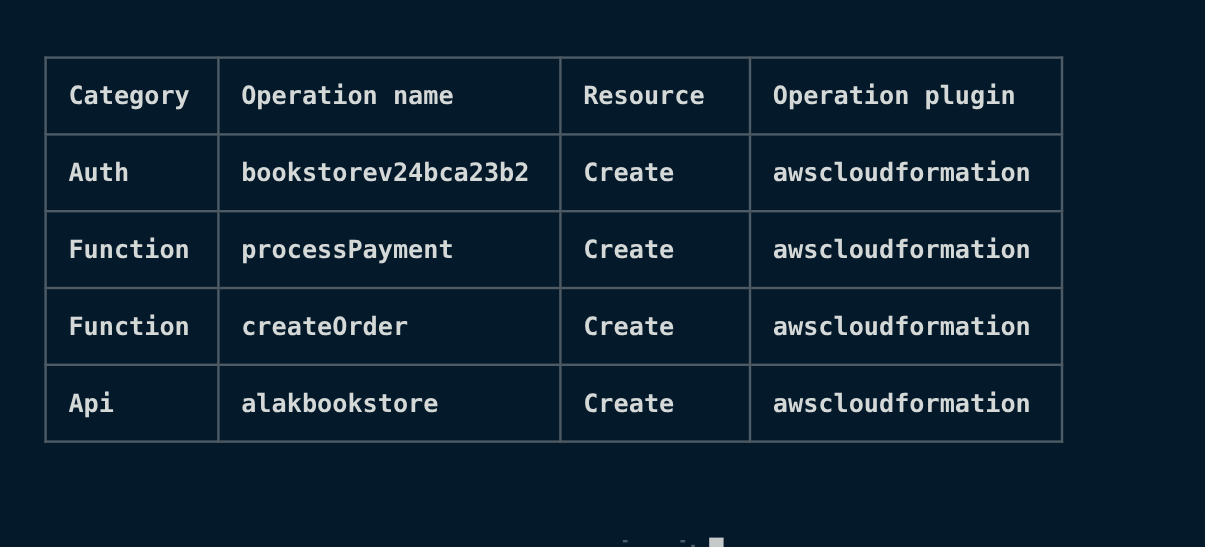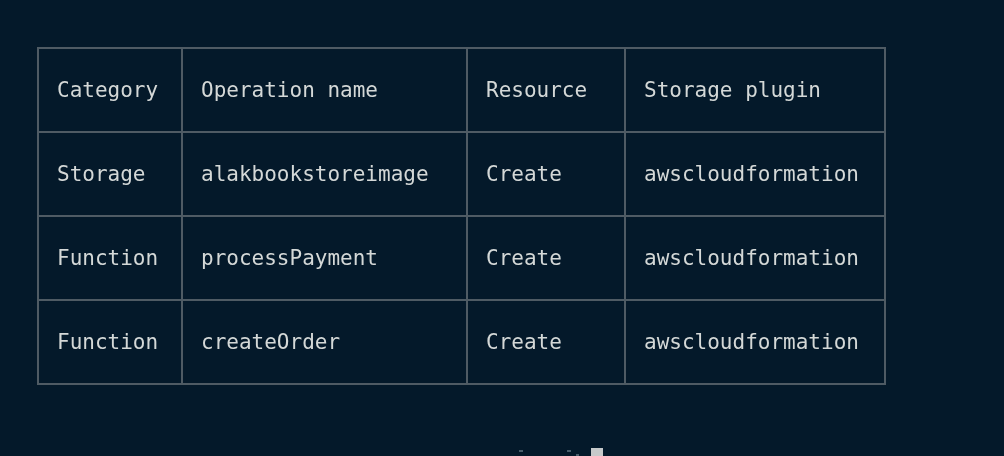--- a/index.html
+++ b/index.html
@@ -36,25 +36,25 @@
     font-size: 21px;
     font-weight: 400;
   }
   table.resource-table col.c0 { width: 144px; }
   table.resource-table col.c1 { width: 285px; }
   table.resource-table col.c2 { width: 158px; }
   table.resource-table col.c3 { width: 260px; }
   table.resource-table th,
   table.resource-table td {
     border: 2px solid var(--border);
-    height: 84px;
+    height: 64px;
     padding: 0 0 0 18px;
     text-align: left;
     vertical-align: middle;
-    font-weight: 400;
+    font-weight: 700;
     white-space: nowrap;
     overflow: hidden;
   }
   .clipped-line {
     position: absolute;
     left: 0;
     top: 446px;
     width: 1004px;
     height: 10px;
   }
@@ -89,39 +89,45 @@
       <col class="c0">
         <col class="c1">
         <col class="c2">
         <col class="c3">
     </colgroup>
     <thead>
       <tr>
           <th>Category</th>
           <th>Operation name</th>
           <th>Resource</th>
-          <th>Storage plugin</th>
+          <th>Operation plugin</th>
         </tr>
     </thead>
     <tbody>
         <tr>
-          <td>Storage</td>
-          <td>alakbookstoreimage</td>
+          <td>Auth</td>
+          <td>bookstorev24bca23b2</td>
           <td>Create</td>
           <td>awscloudformation</td>
         </tr>
         <tr>
           <td>Function</td>
           <td>processPayment</td>
           <td>Create</td>
           <td>awscloudformation</td>
         </tr>
         <tr>
           <td>Function</td>
           <td>createOrder</td>
+          <td>Create</td>
+          <td>awscloudformation</td>
+        </tr>
+        <tr>
+          <td>Api</td>
+          <td>alakbookstore</td>
           <td>Create</td>
           <td>awscloudformation</td>
         </tr>
       </tbody>
   </table>
 
   <div class="clipped-line">
     <span class="faint-mark fm1"></span>
     <span class="faint-mark fm2"></span>
     <span class="faint-mark fm3"></span>

